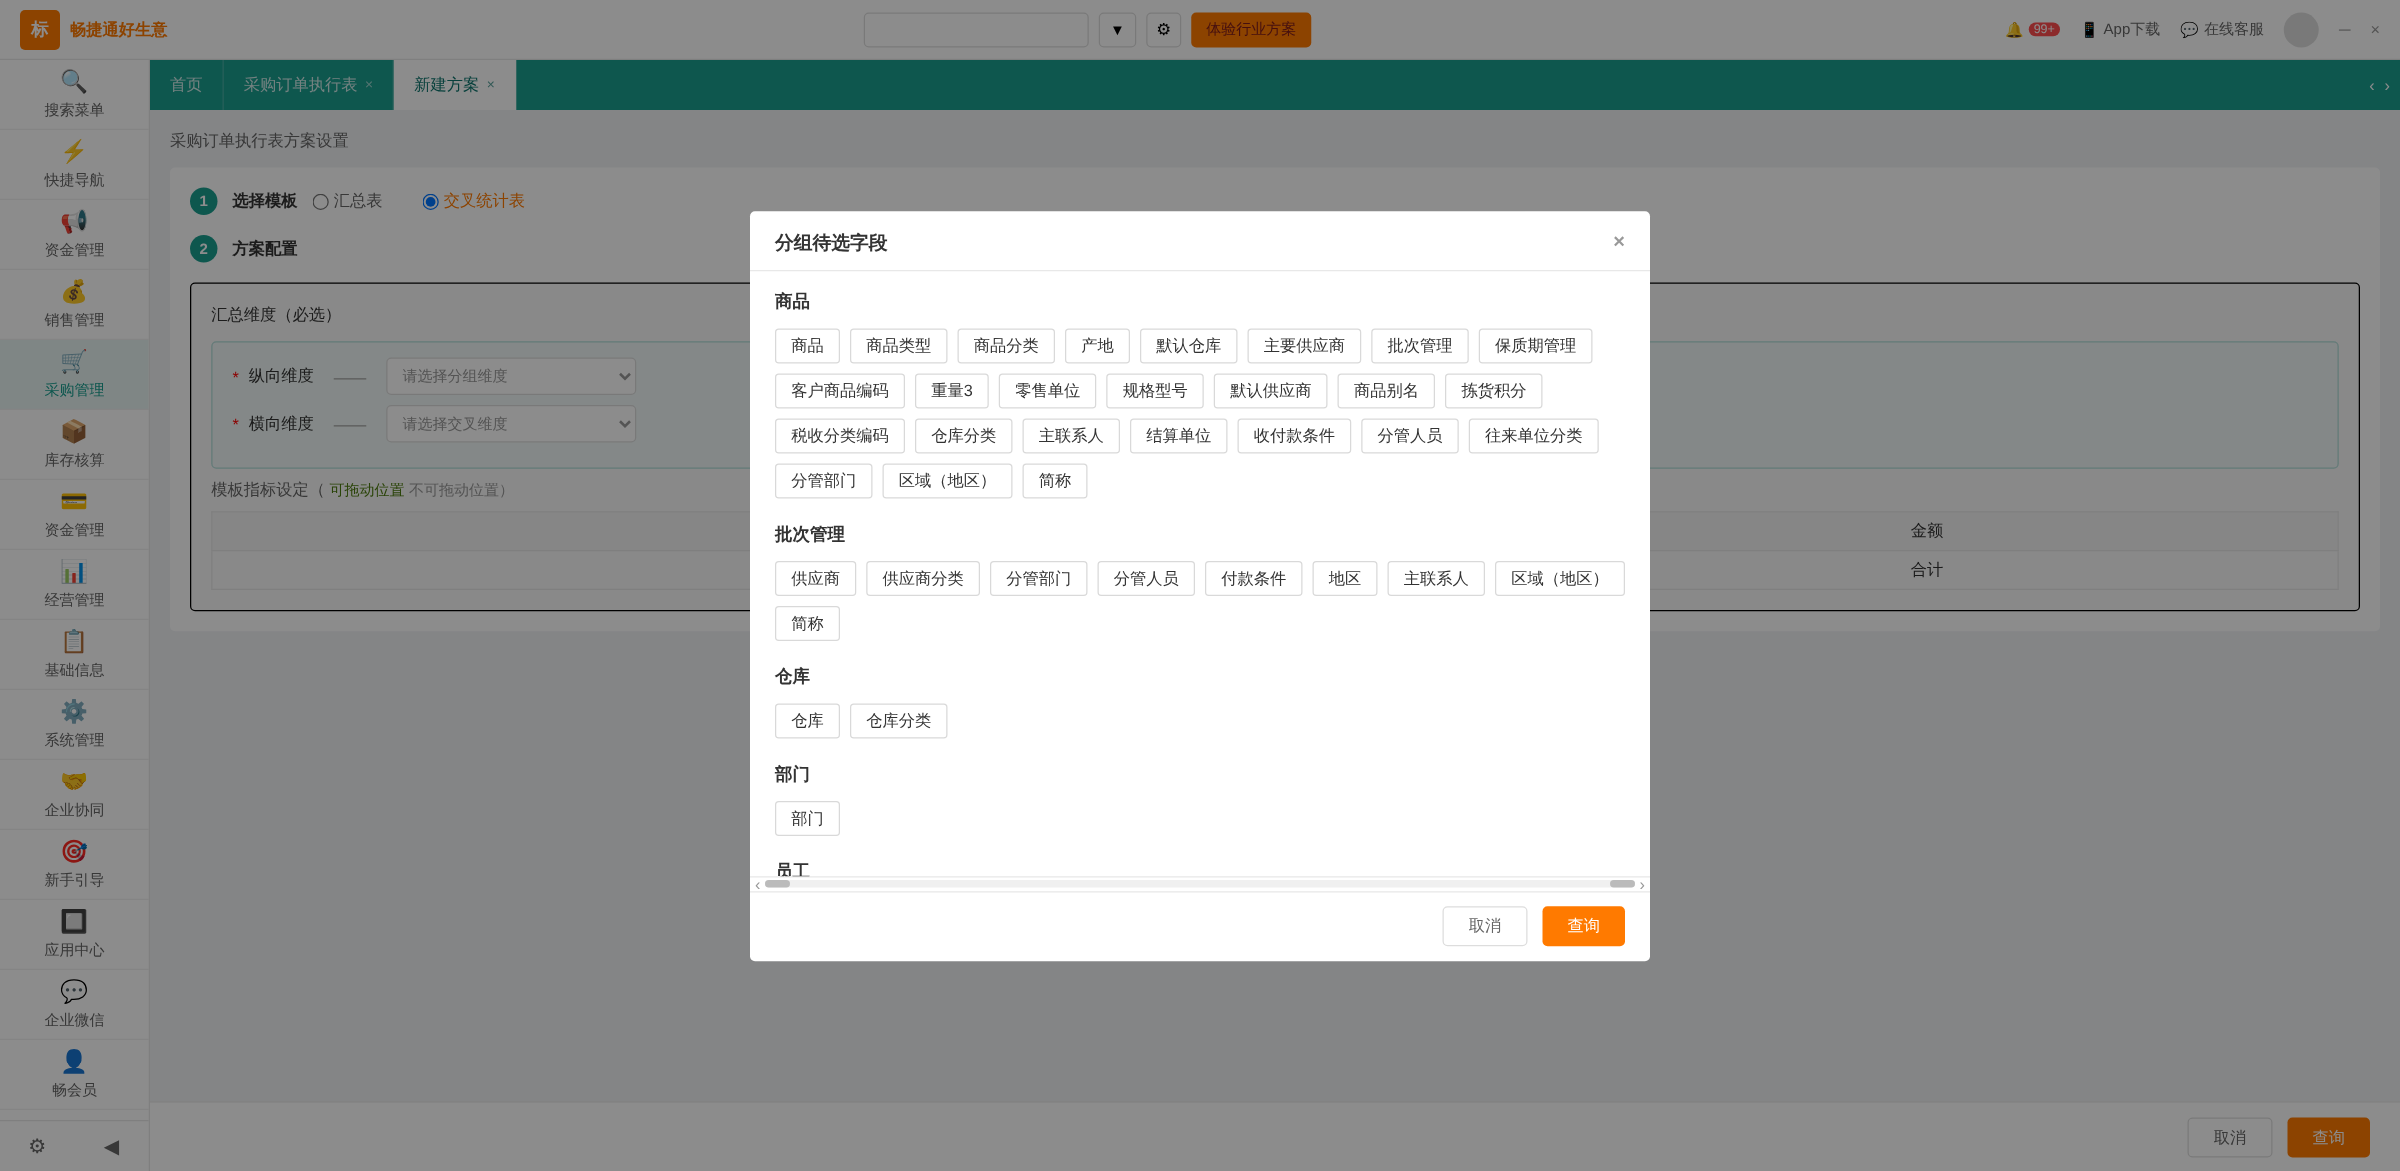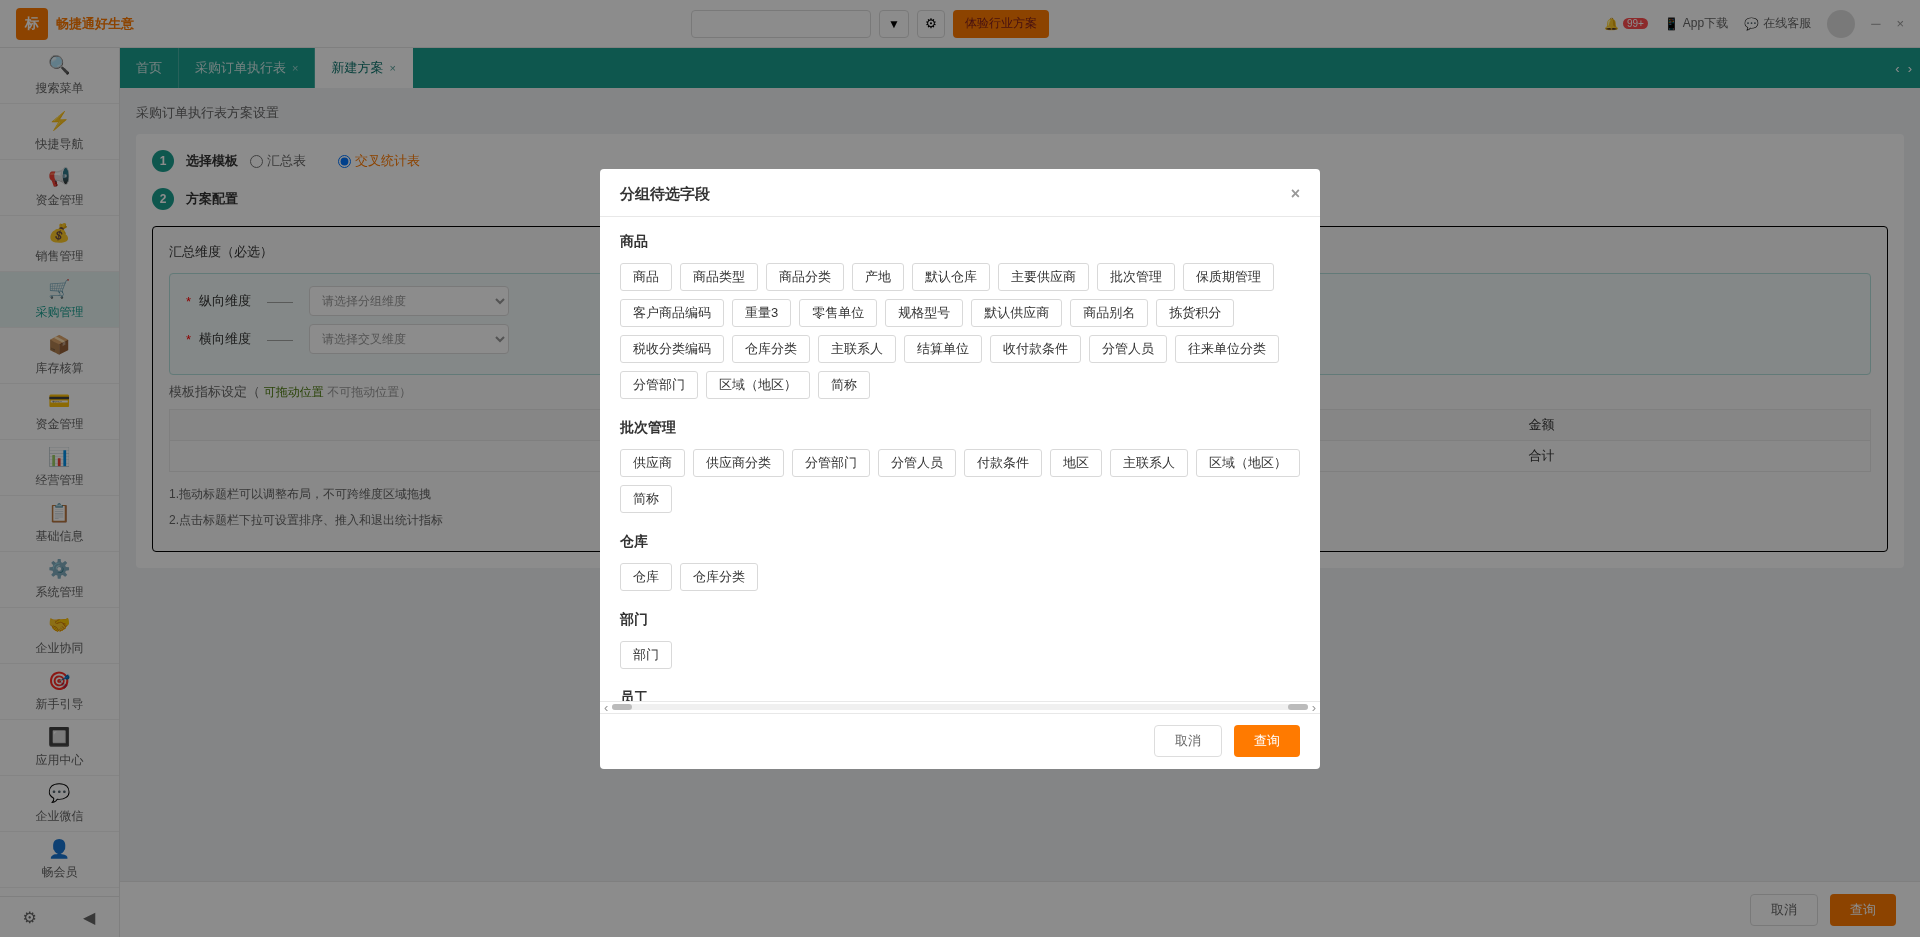--- a/index.html
+++ b/index.html
@@ -638,24 +638,20 @@
               </th>
             </tr>
           </thead>
           <tbody>
             <tr>
               <td>合计</td>
               <td>合计</td>
             </tr>
           </tbody>
         </table>
-      </div>
-      <div class="notes">
-        <div class="note-item">1.拖动标题栏可以调整布局，不可跨维度区域拖拽</div>
-        <div class="note-item">2.点击标题栏下拉可设置排序、推入和退出统计指标</div>
       </div>
     </div>
   </div>
 </div>
 
 <div class="modal-overlay">
   <div class="modal">
     <div class="modal-header">
       <span>分组待选字段</span>
       <span class="modal-close">×</span>

